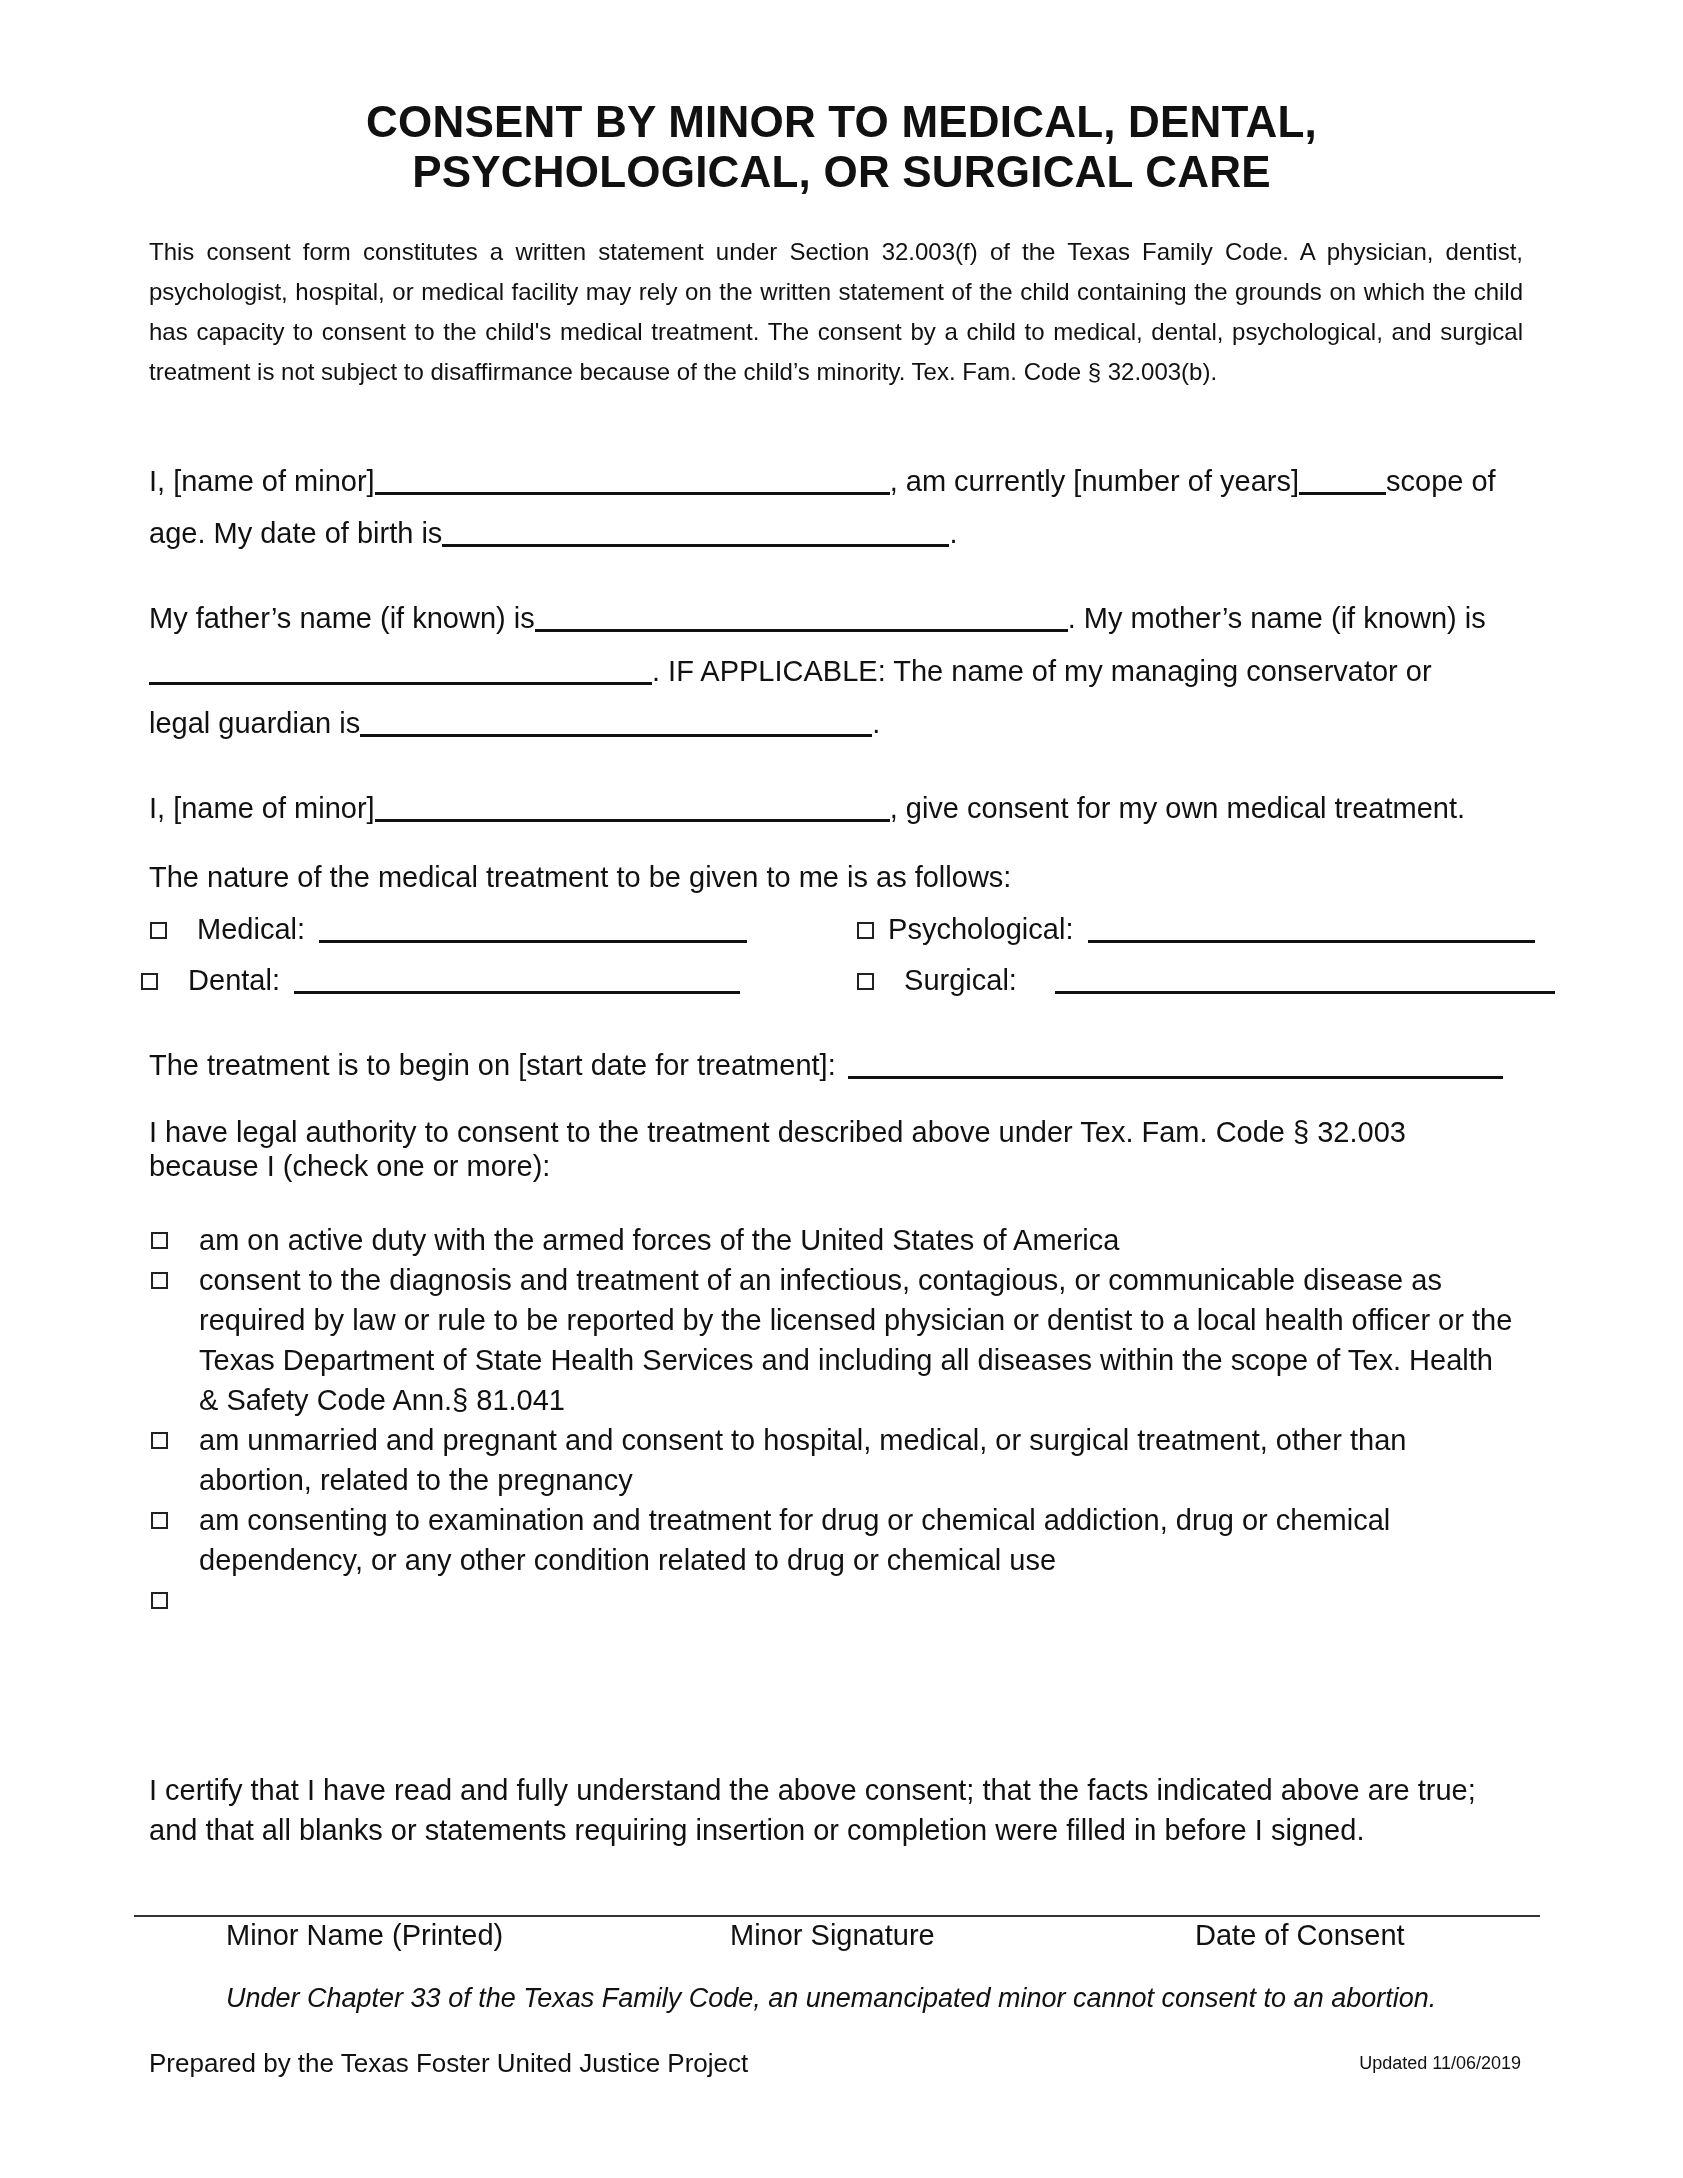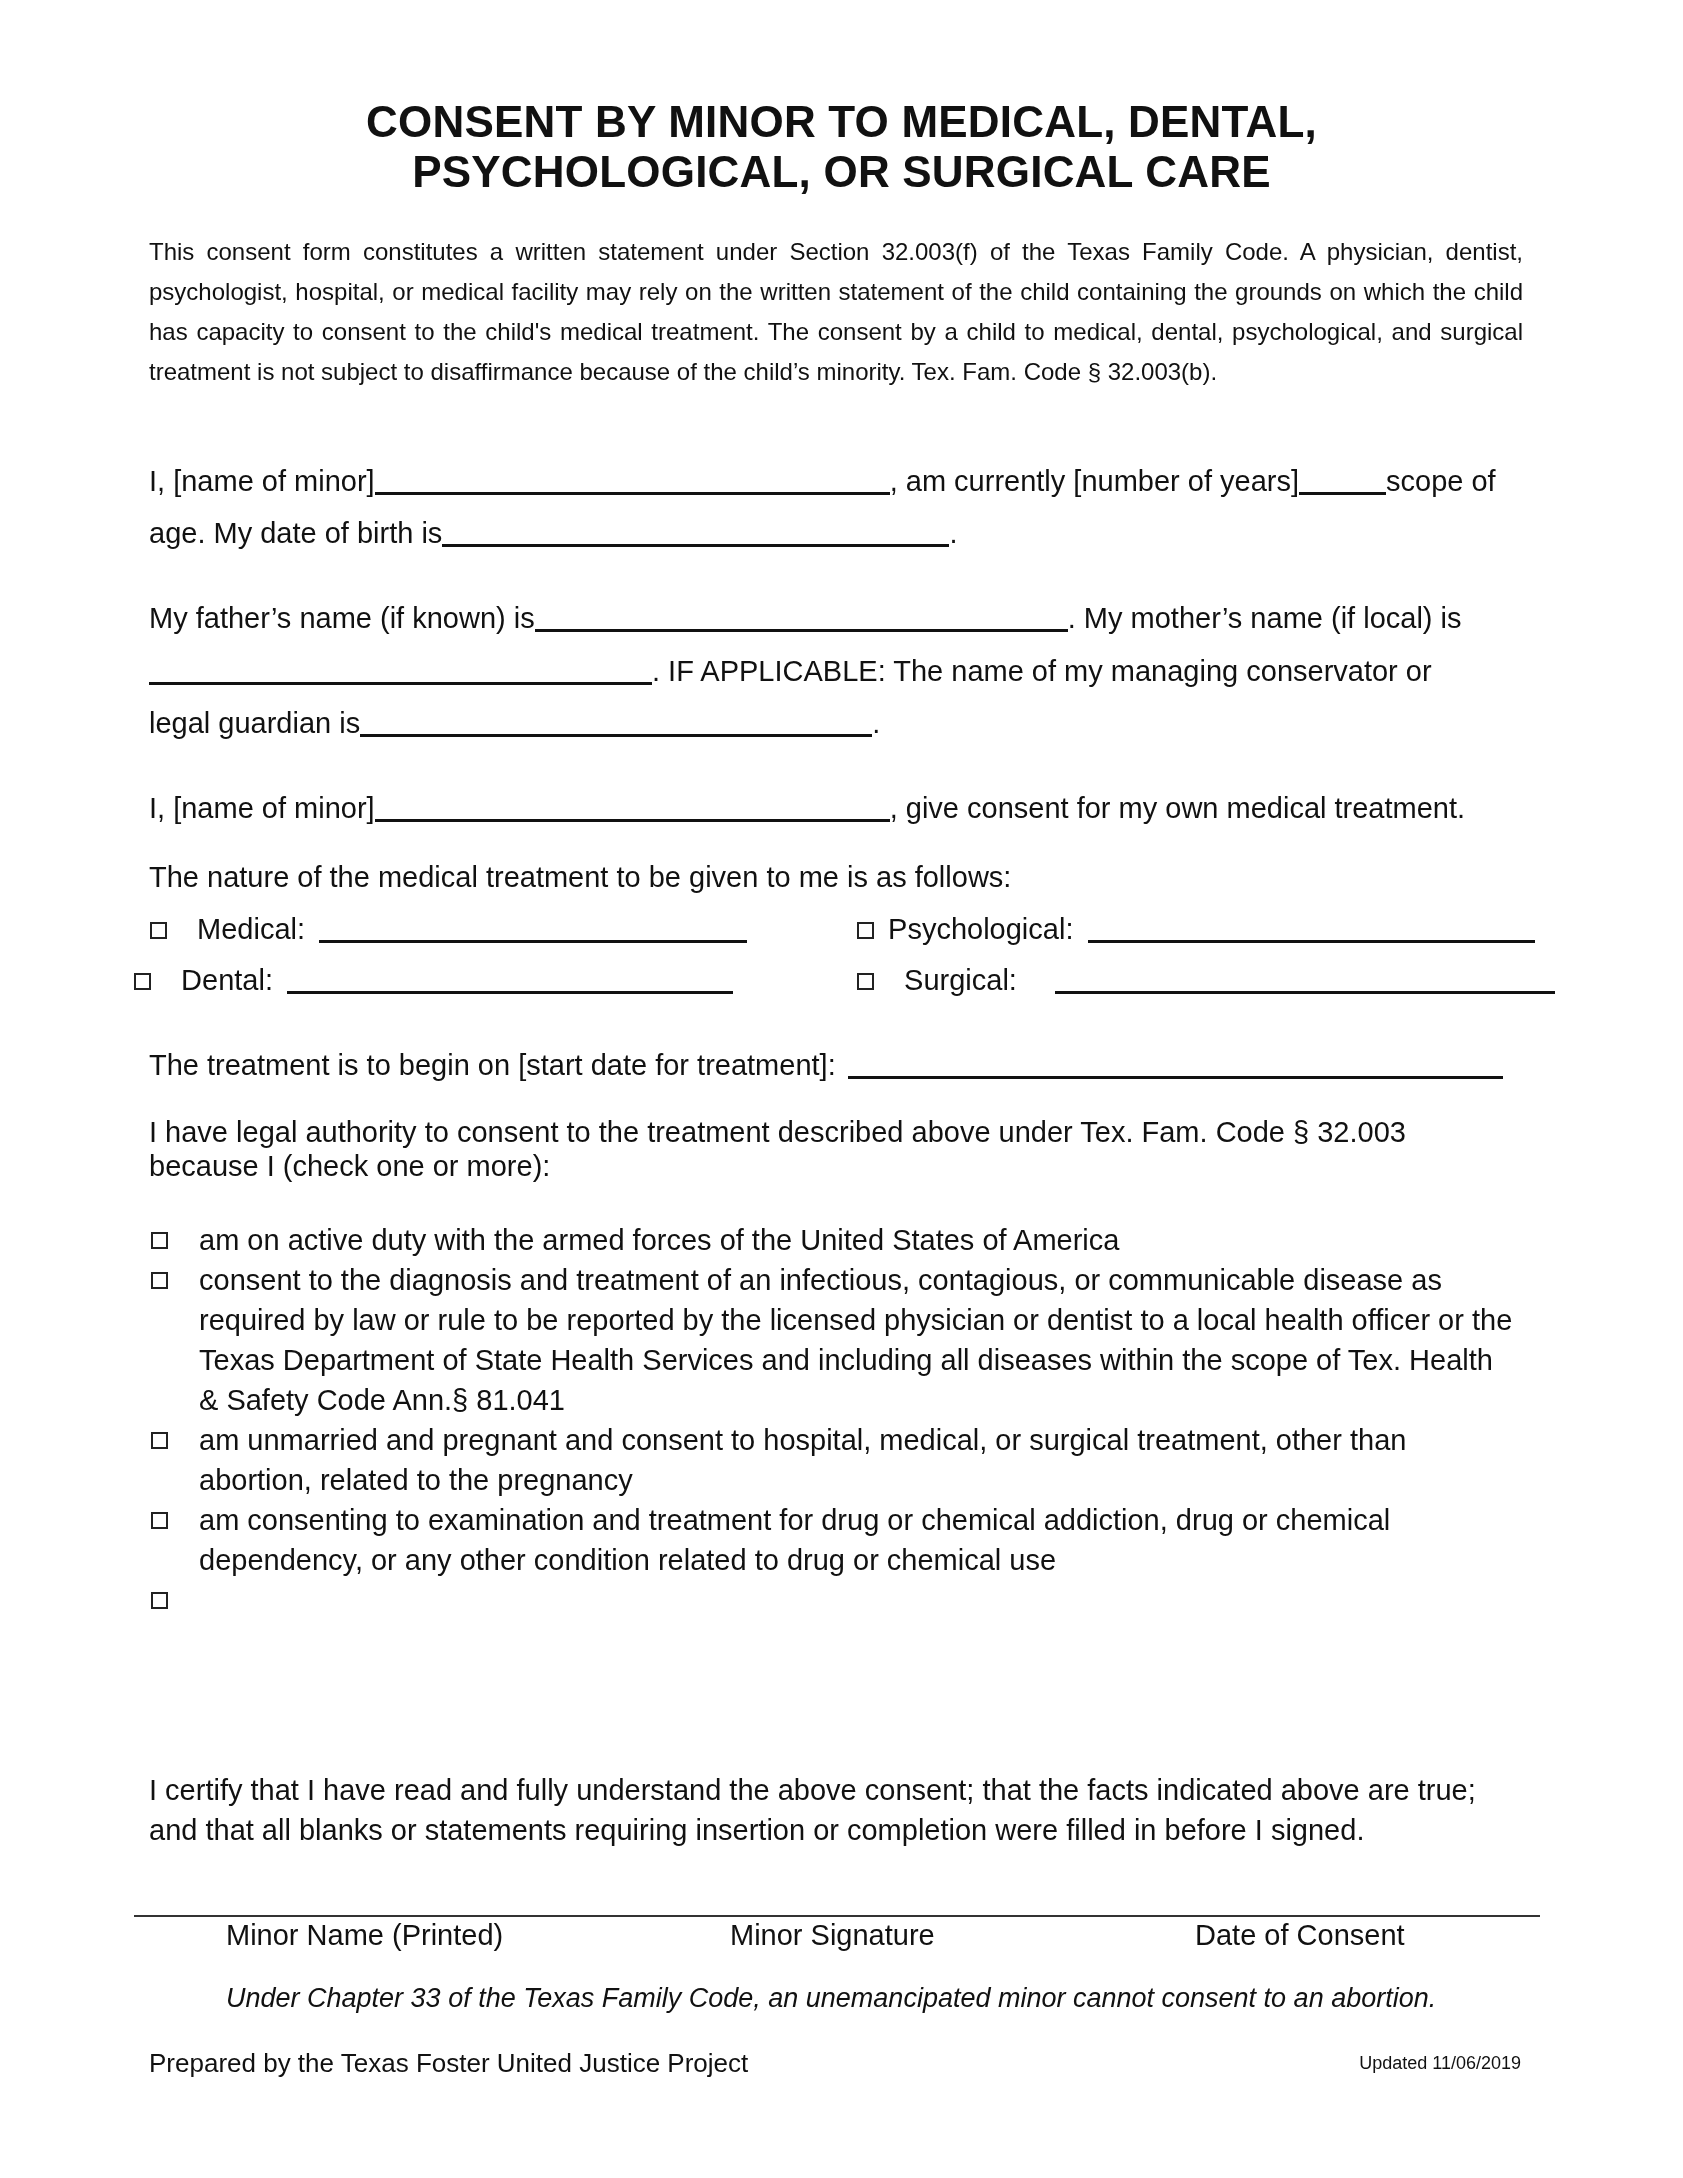--- a/index.html
+++ b/index.html
@@ -29,21 +29,21 @@
 <div class="para">This consent form constitutes a written statement under Section 32.003(f) of the Texas Family Code. A physician, dentist, psychologist, hospital, or medical facility may rely on the written statement of the child containing the grounds on which the child has capacity to consent to the child's medical treatment. The consent by a child to medical, dental, psychological, and surgical treatment is not subject to disaffirmance because of the child’s minority. Tex. Fam. Code § 32.003(b).</div>
 
 <div class="abs t" style="left:149px; top:461px;">
   <span>I, [name of minor]</span><span class="blank field" style="width:515px;"></span><span>, am currently [number of years]</span><span class="blank field" style="width:87px;"></span><span>scope of</span>
 </div>
 <div class="abs t" style="left:149px; top:513px;">
   <span>age. My date of birth is</span><span class="blank field" style="width:507px;"></span><span>.</span>
 </div>
 
 <div class="abs t" style="left:149px; top:598px;">
-  <span>My father’s name (if known) is</span><span class="blank field" style="width:533px;"></span><span>. My mother’s name (if local) is</span>
+  <span>My father’s name (if known) is</span><span class="blank field" style="width:533px;"></span><span>. My mother’s name (if known) is</span>
 </div>
 <div class="abs t" style="left:149px; top:651px;">
   <span class="blank field" style="width:503px;"></span><span>. IF APPLICABLE: The name of my managing conservator or</span>
 </div>
 <div class="abs t" style="left:149px; top:703px;">
   <span>legal guardian is</span><span class="blank field" style="width:512px;"></span><span>.</span>
 </div>
 
 <div class="abs t" style="left:149px; top:788px;">
   <span>I, [name of minor]</span><span class="blank field" style="width:515px;"></span><span>, give consent for my own medical treatment.</span>
@@ -54,21 +54,21 @@
 <div class="abs t" style="left:150px; top:909px;">
   <span class="cb"></span>
   <span style="margin-left:22px;">Medical:</span>
   <span class="blank field" style="width:428px; margin-left:6px;"></span>
 </div>
 <div class="abs t" style="left:857px; top:909px;">
   <span class="cb"></span>
   <span style="margin-left:6px;">Psychological:</span>
   <span class="blank field" style="width:447px; margin-left:6px;"></span>
 </div>
-<div class="abs t" style="left:134px; top:960px;">
+<div class="abs t" style="left:141px; top:960px;">
   <span class="cb"></span>
   <span style="margin-left:22px;">Dental:</span>
   <span class="blank field" style="width:446px; margin-left:6px;"></span>
 </div>
 <div class="abs t" style="left:857px; top:960px;">
   <span class="cb"></span>
   <span style="margin-left:22px;">Surgical:</span>
   <span class="blank field" style="width:500px; margin-left:30px;"></span>
 </div>
 

